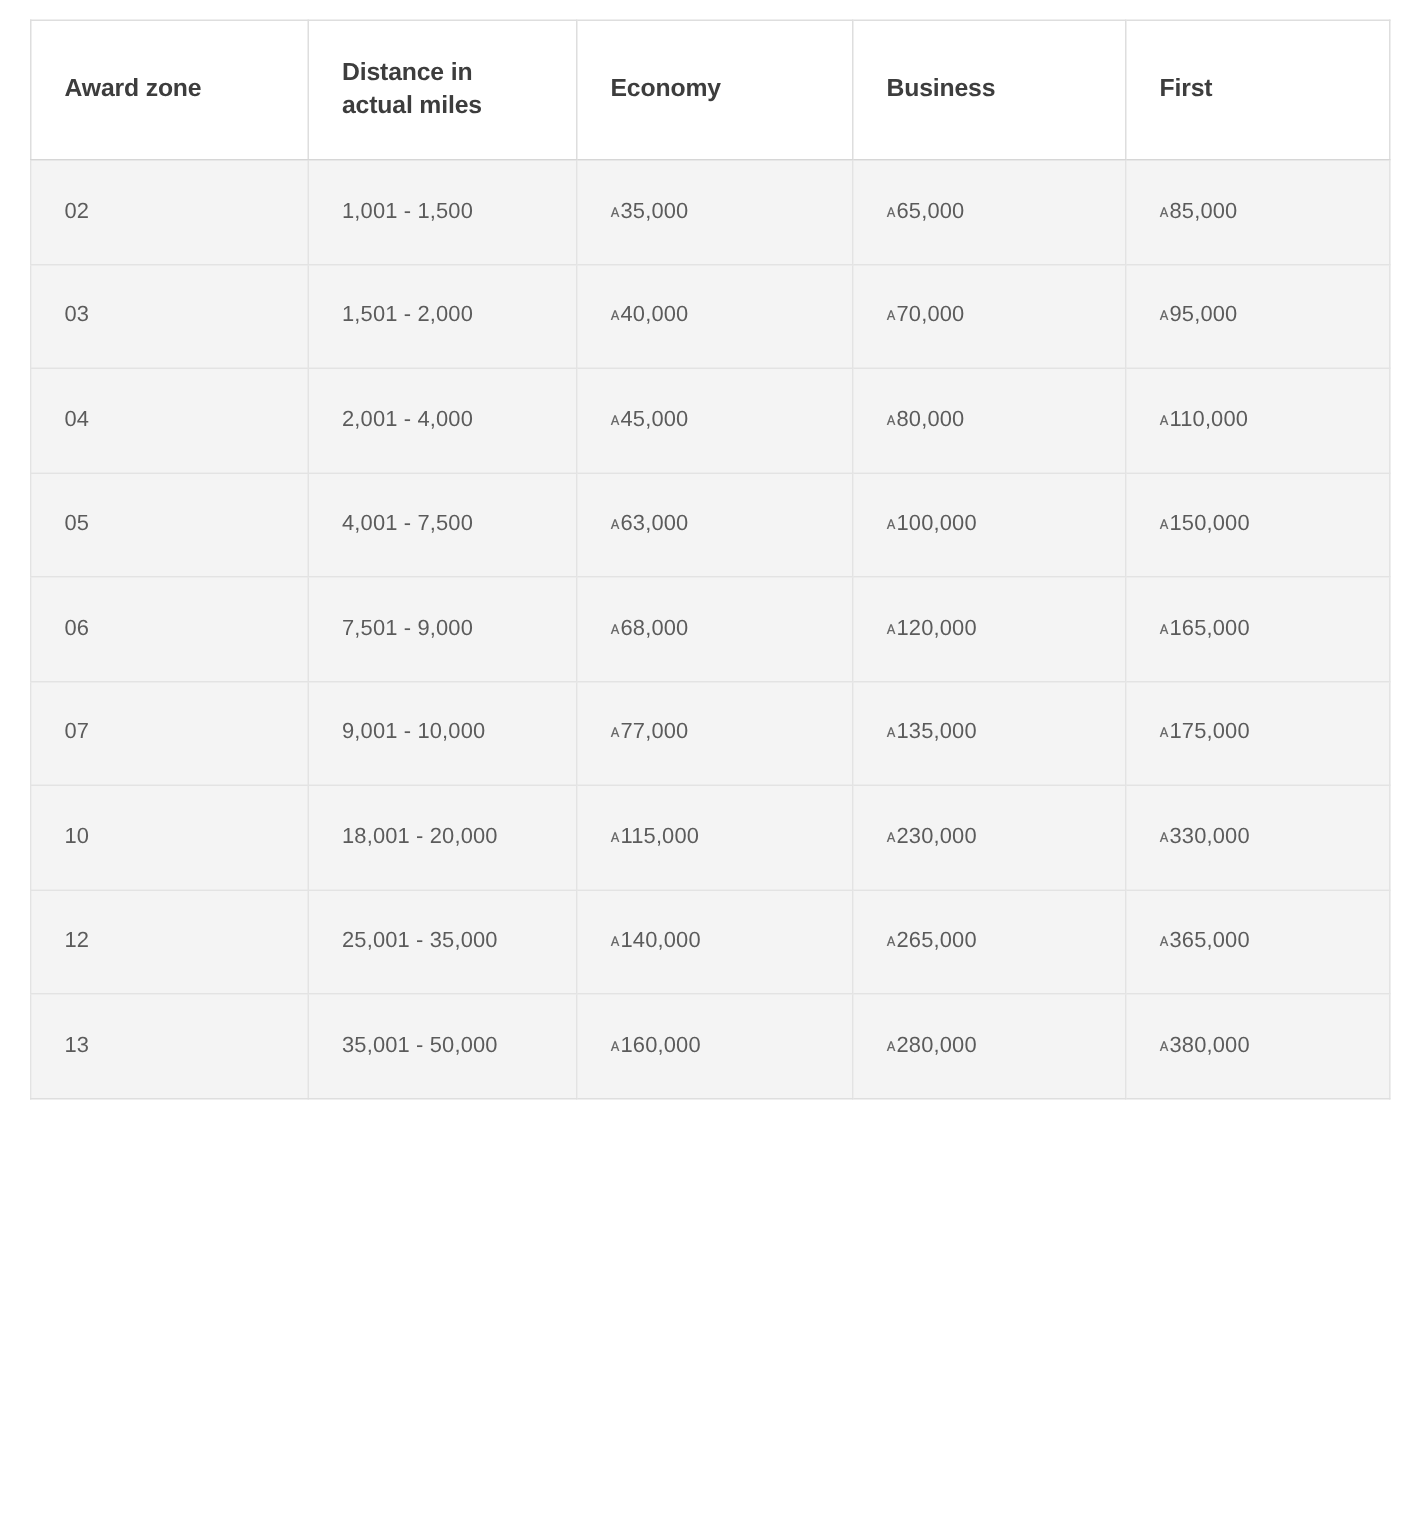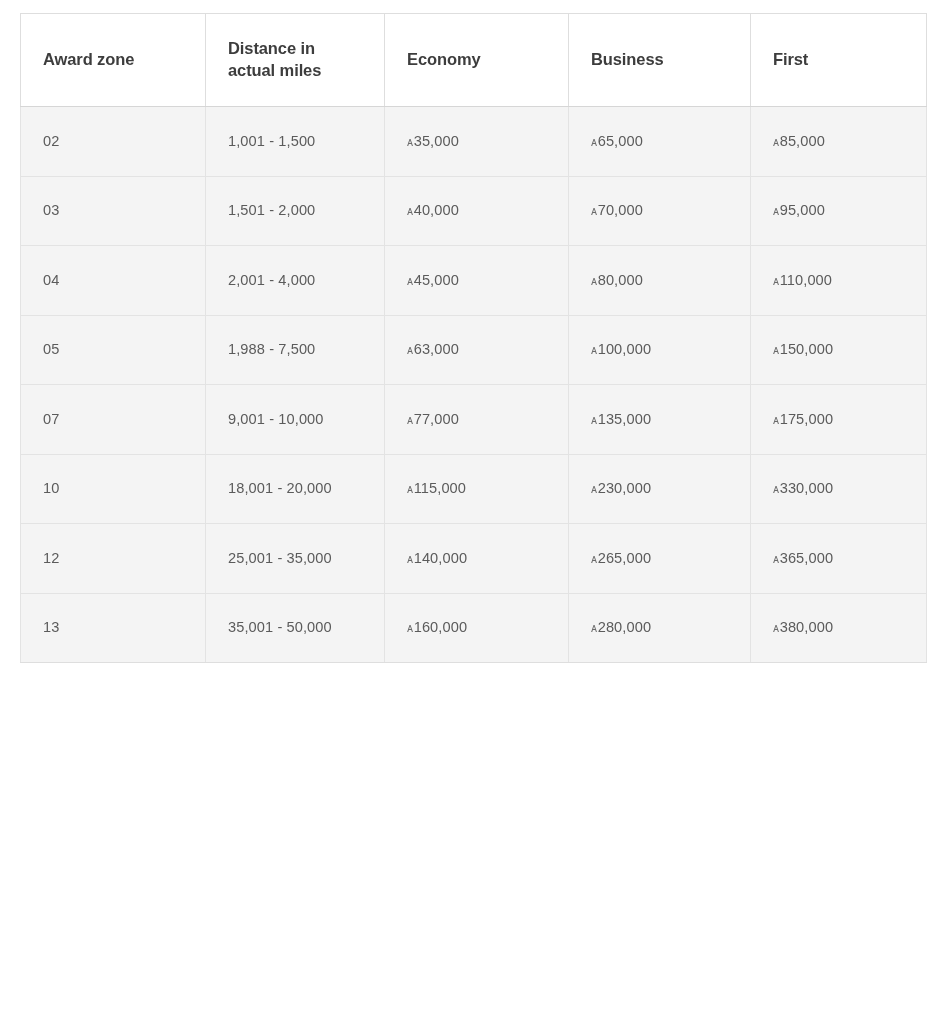--- a/index.html
+++ b/index.html
@@ -146,24 +146,31 @@
           </tr>
           <tr>
             <td><span class="cell-text">04</span></td>
             <td><span class="cell-text">2,001 - 4,000</span></td>
             <td><span class="currency-symbol">ᴀ</span><span class="cell-text">45,000</span></td>
             <td><span class="currency-symbol">ᴀ</span><span class="cell-text">80,000</span></td>
             <td><span class="currency-symbol">ᴀ</span><span class="cell-text">110,000</span></td>
           </tr>
           <tr>
             <td><span class="cell-text">05</span></td>
-            <td><span class="cell-text">1,988 - 7,500</span></td>
+            <td><span class="cell-text">4,001 - 7,500</span></td>
             <td><span class="currency-symbol">ᴀ</span><span class="cell-text">63,000</span></td>
             <td><span class="currency-symbol">ᴀ</span><span class="cell-text">100,000</span></td>
             <td><span class="currency-symbol">ᴀ</span><span class="cell-text">150,000</span></td>
+          </tr>
+          <tr>
+            <td><span class="cell-text">06</span></td>
+            <td><span class="cell-text">7,501 - 9,000</span></td>
+            <td><span class="currency-symbol">ᴀ</span><span class="cell-text">68,000</span></td>
+            <td><span class="currency-symbol">ᴀ</span><span class="cell-text">120,000</span></td>
+            <td><span class="currency-symbol">ᴀ</span><span class="cell-text">165,000</span></td>
           </tr>
           <tr>
             <td><span class="cell-text">07</span></td>
             <td><span class="cell-text">9,001 - 10,000</span></td>
             <td><span class="currency-symbol">ᴀ</span><span class="cell-text">77,000</span></td>
             <td><span class="currency-symbol">ᴀ</span><span class="cell-text">135,000</span></td>
             <td><span class="currency-symbol">ᴀ</span><span class="cell-text">175,000</span></td>
           </tr>
           <tr>
             <td><span class="cell-text">10</span></td>

